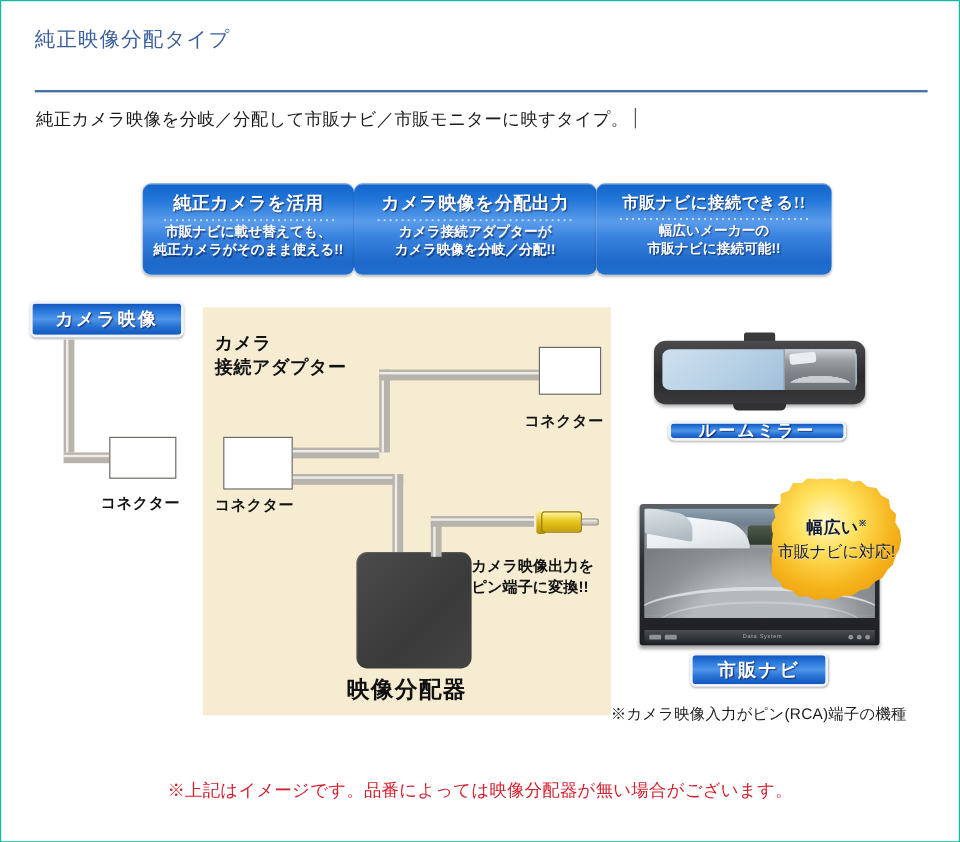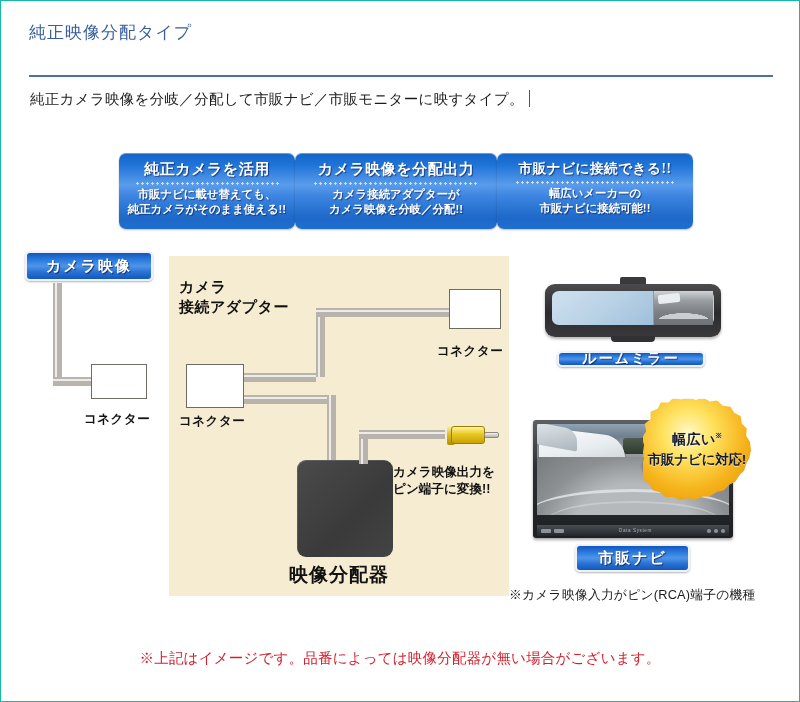--- a/index.html
+++ b/index.html
@@ -243,21 +243,21 @@
       -1% 38%, 3% 31.5%, 1.5% 24.5%, 7% 19.5%, 7% 12.5%, 13.5% 9.5%, 16.5% 3.5%,
       23.5% 3.5%, 28.5% -1.5%, 35.5% 0.5%, 42% -3%, 48.5% 1%, 55.5% -1.5%,
       62% 2.5%, 68.5% 1.5%, 74% 6.5%, 81% 7.5%, 84.5% 13.5%, 90.5% 17%,
       91.5% 24%, 96% 29%, 95.5% 36%, 99% 42%
     );
     box-shadow: 0 2px 4px rgba(0,0,0,.3);
   }
   #starburst .l1 { font-size:14px; font-weight:bold; color:#111a38; letter-spacing:.5px;
     text-shadow: 0 1px 0 rgba(255,255,255,.5); }
   #starburst .l1 sup { font-size:7px; vertical-align: super; }
-  #starburst .l2 { font-size:13.5px; font-weight:bold; color:#111a38; letter-spacing:-.2px;
+  #starburst .l2 { font-size:13.5px; font-weight:normal; color:#111a38; letter-spacing:-.2px;
     text-shadow: 0 1px 0 rgba(255,255,255,.5); margin-top:2px; }
 
   #rca-footnote {
     position:absolute; left:508px; top:586px;
     font-size:12.8px; color:#1b1b1b; letter-spacing:.2px; white-space:nowrap;
   }
   #bottom-note {
     position:absolute; left:0; right:0; top:648px; text-align:center;
     font-size:14.5px; color:#d31e2b; letter-spacing:.2px;
   }

